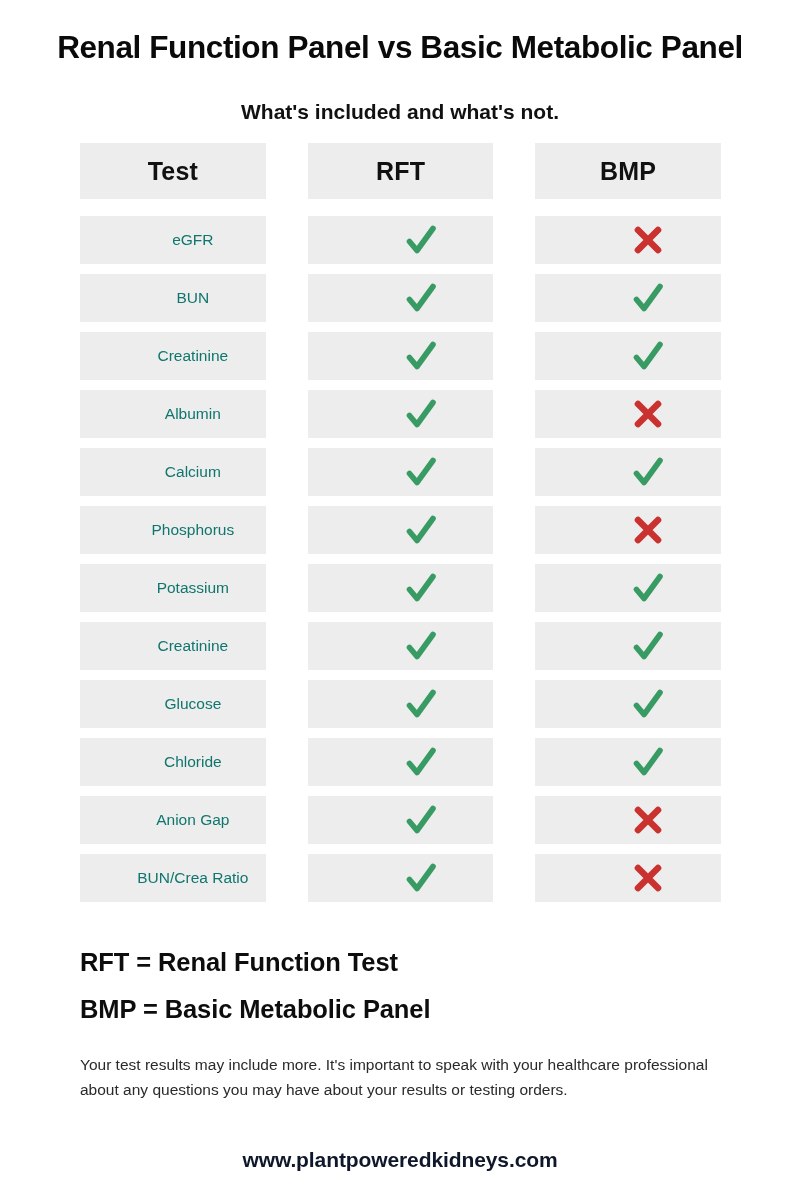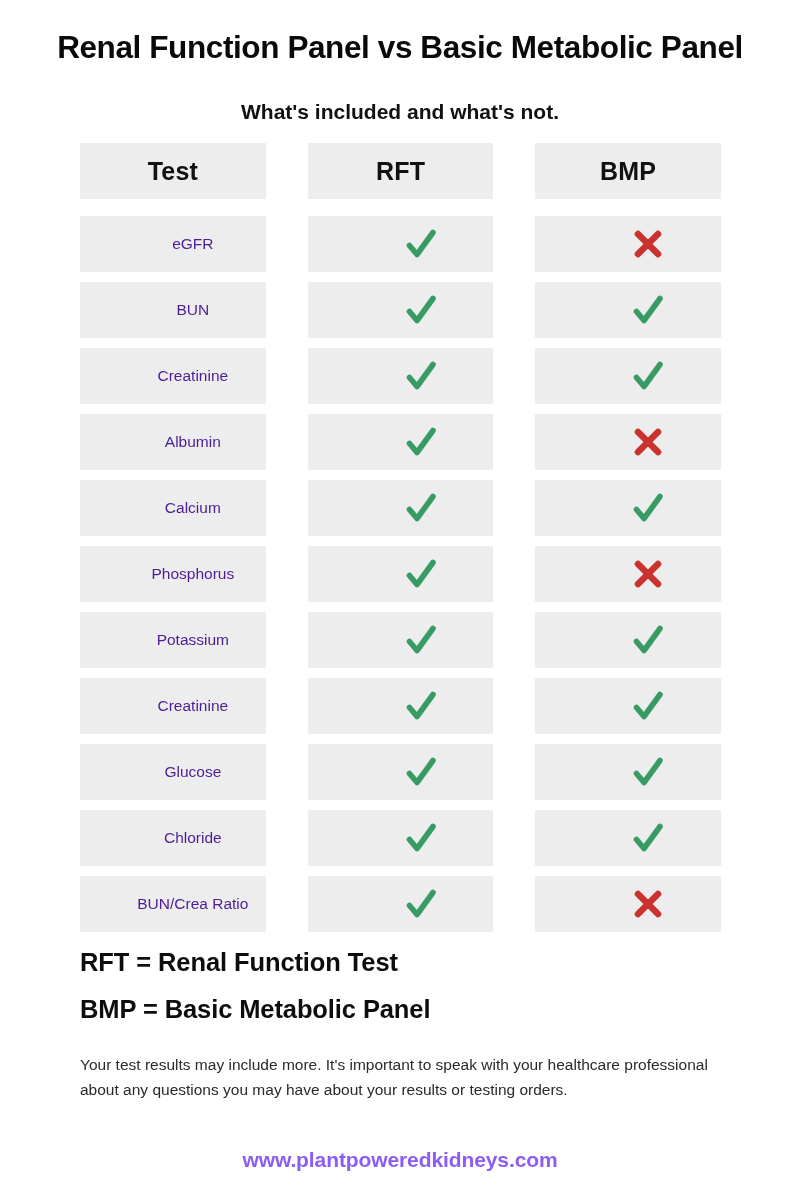--- a/index.html
+++ b/index.html
@@ -74,23 +74,23 @@
     height: 56px;
     font-size: 25px;
     font-weight: bold;
     color: #111111;
     letter-spacing: 0.2px;
   }
   .header-row {
     margin-bottom: 17px;
   }
   .data-row .cell {
-    height: 56px;
+    height: 48px;
     font-size: 15.5px;
-    color: #4c1d95;
+    color: #0f766e;
     padding-left: 40px;
   }
   .data-row .cell.mark-cell {
     font-size: 0;
   }
 
   
   .mark {
     display: block;
     width: 34px;
@@ -148,21 +148,21 @@
 
   
   .site-url {
     position: absolute;
     left: 0;
     top: 1148px;
     width: 800px;
     text-align: center;
     font-size: 21px;
     font-weight: bold;
-    color: #8b5cf6;
+    color: #0f172a;
     letter-spacing: -0.1px;
   }
 </style>
 </head>
 <body>
 
 <div class="page">
 
   <div class="title">Renal Function Panel vs Basic Metabolic Panel</div>
 
@@ -339,20 +339,37 @@
           </div>
           <div class="cell mark-cell">
             <span class="mark">
               <svg viewBox="0 0 34 34" aria-hidden="true">
                 <path class="check-path" d="M5.5 18.5 L13 27.5 L29 5.5"></path>
               </svg>
             </span>
           </div>
         </div>
         <div class="row data-row">
+          <div class="cell">Anion Gap</div>
+          <div class="cell mark-cell">
+            <span class="mark">
+              <svg viewBox="0 0 34 34" aria-hidden="true">
+                <path class="check-path" d="M5.5 18.5 L13 27.5 L29 5.5"></path>
+              </svg>
+            </span>
+          </div>
+          <div class="cell mark-cell">
+            <span class="mark">
+              <svg viewBox="0 0 34 34" aria-hidden="true">
+                <path class="cross-path" d="M7 7 L27 27 M27 7 L7 27"></path>
+              </svg>
+            </span>
+          </div>
+        </div>
+        <div class="row data-row">
           <div class="cell">BUN/Crea Ratio</div>
           <div class="cell mark-cell">
             <span class="mark">
               <svg viewBox="0 0 34 34" aria-hidden="true">
                 <path class="check-path" d="M5.5 18.5 L13 27.5 L29 5.5"></path>
               </svg>
             </span>
           </div>
           <div class="cell mark-cell">
             <span class="mark">

